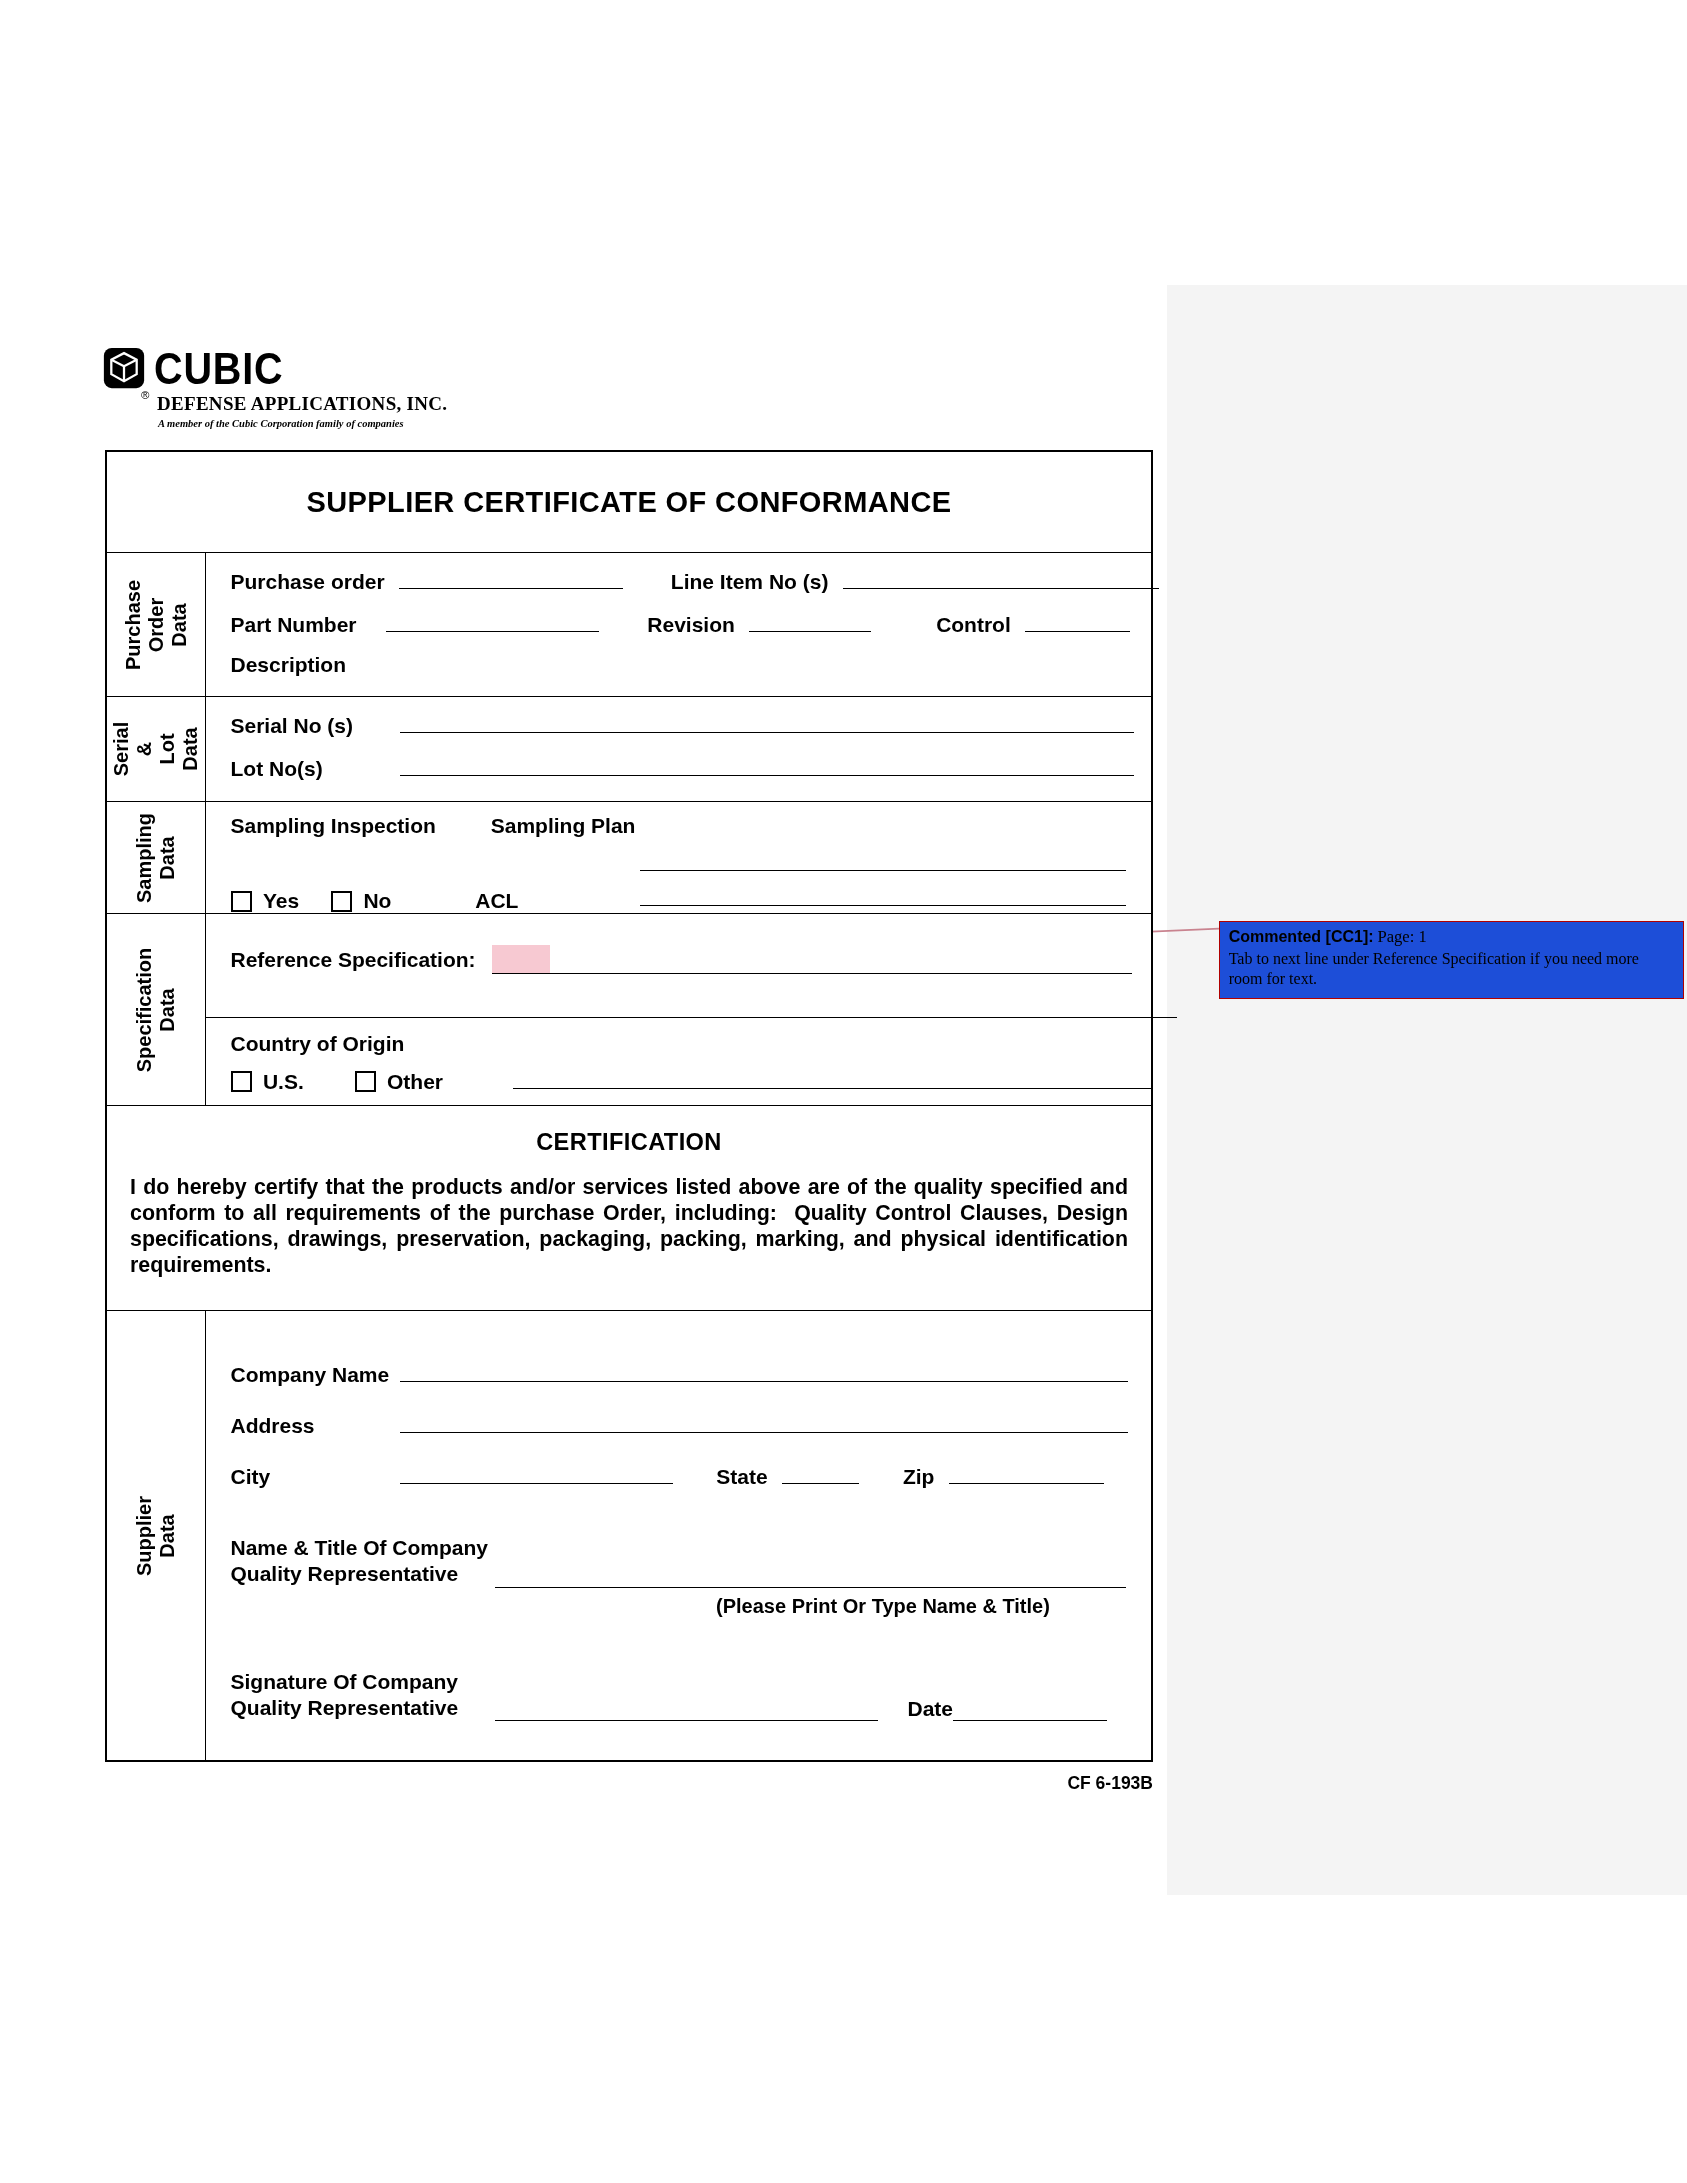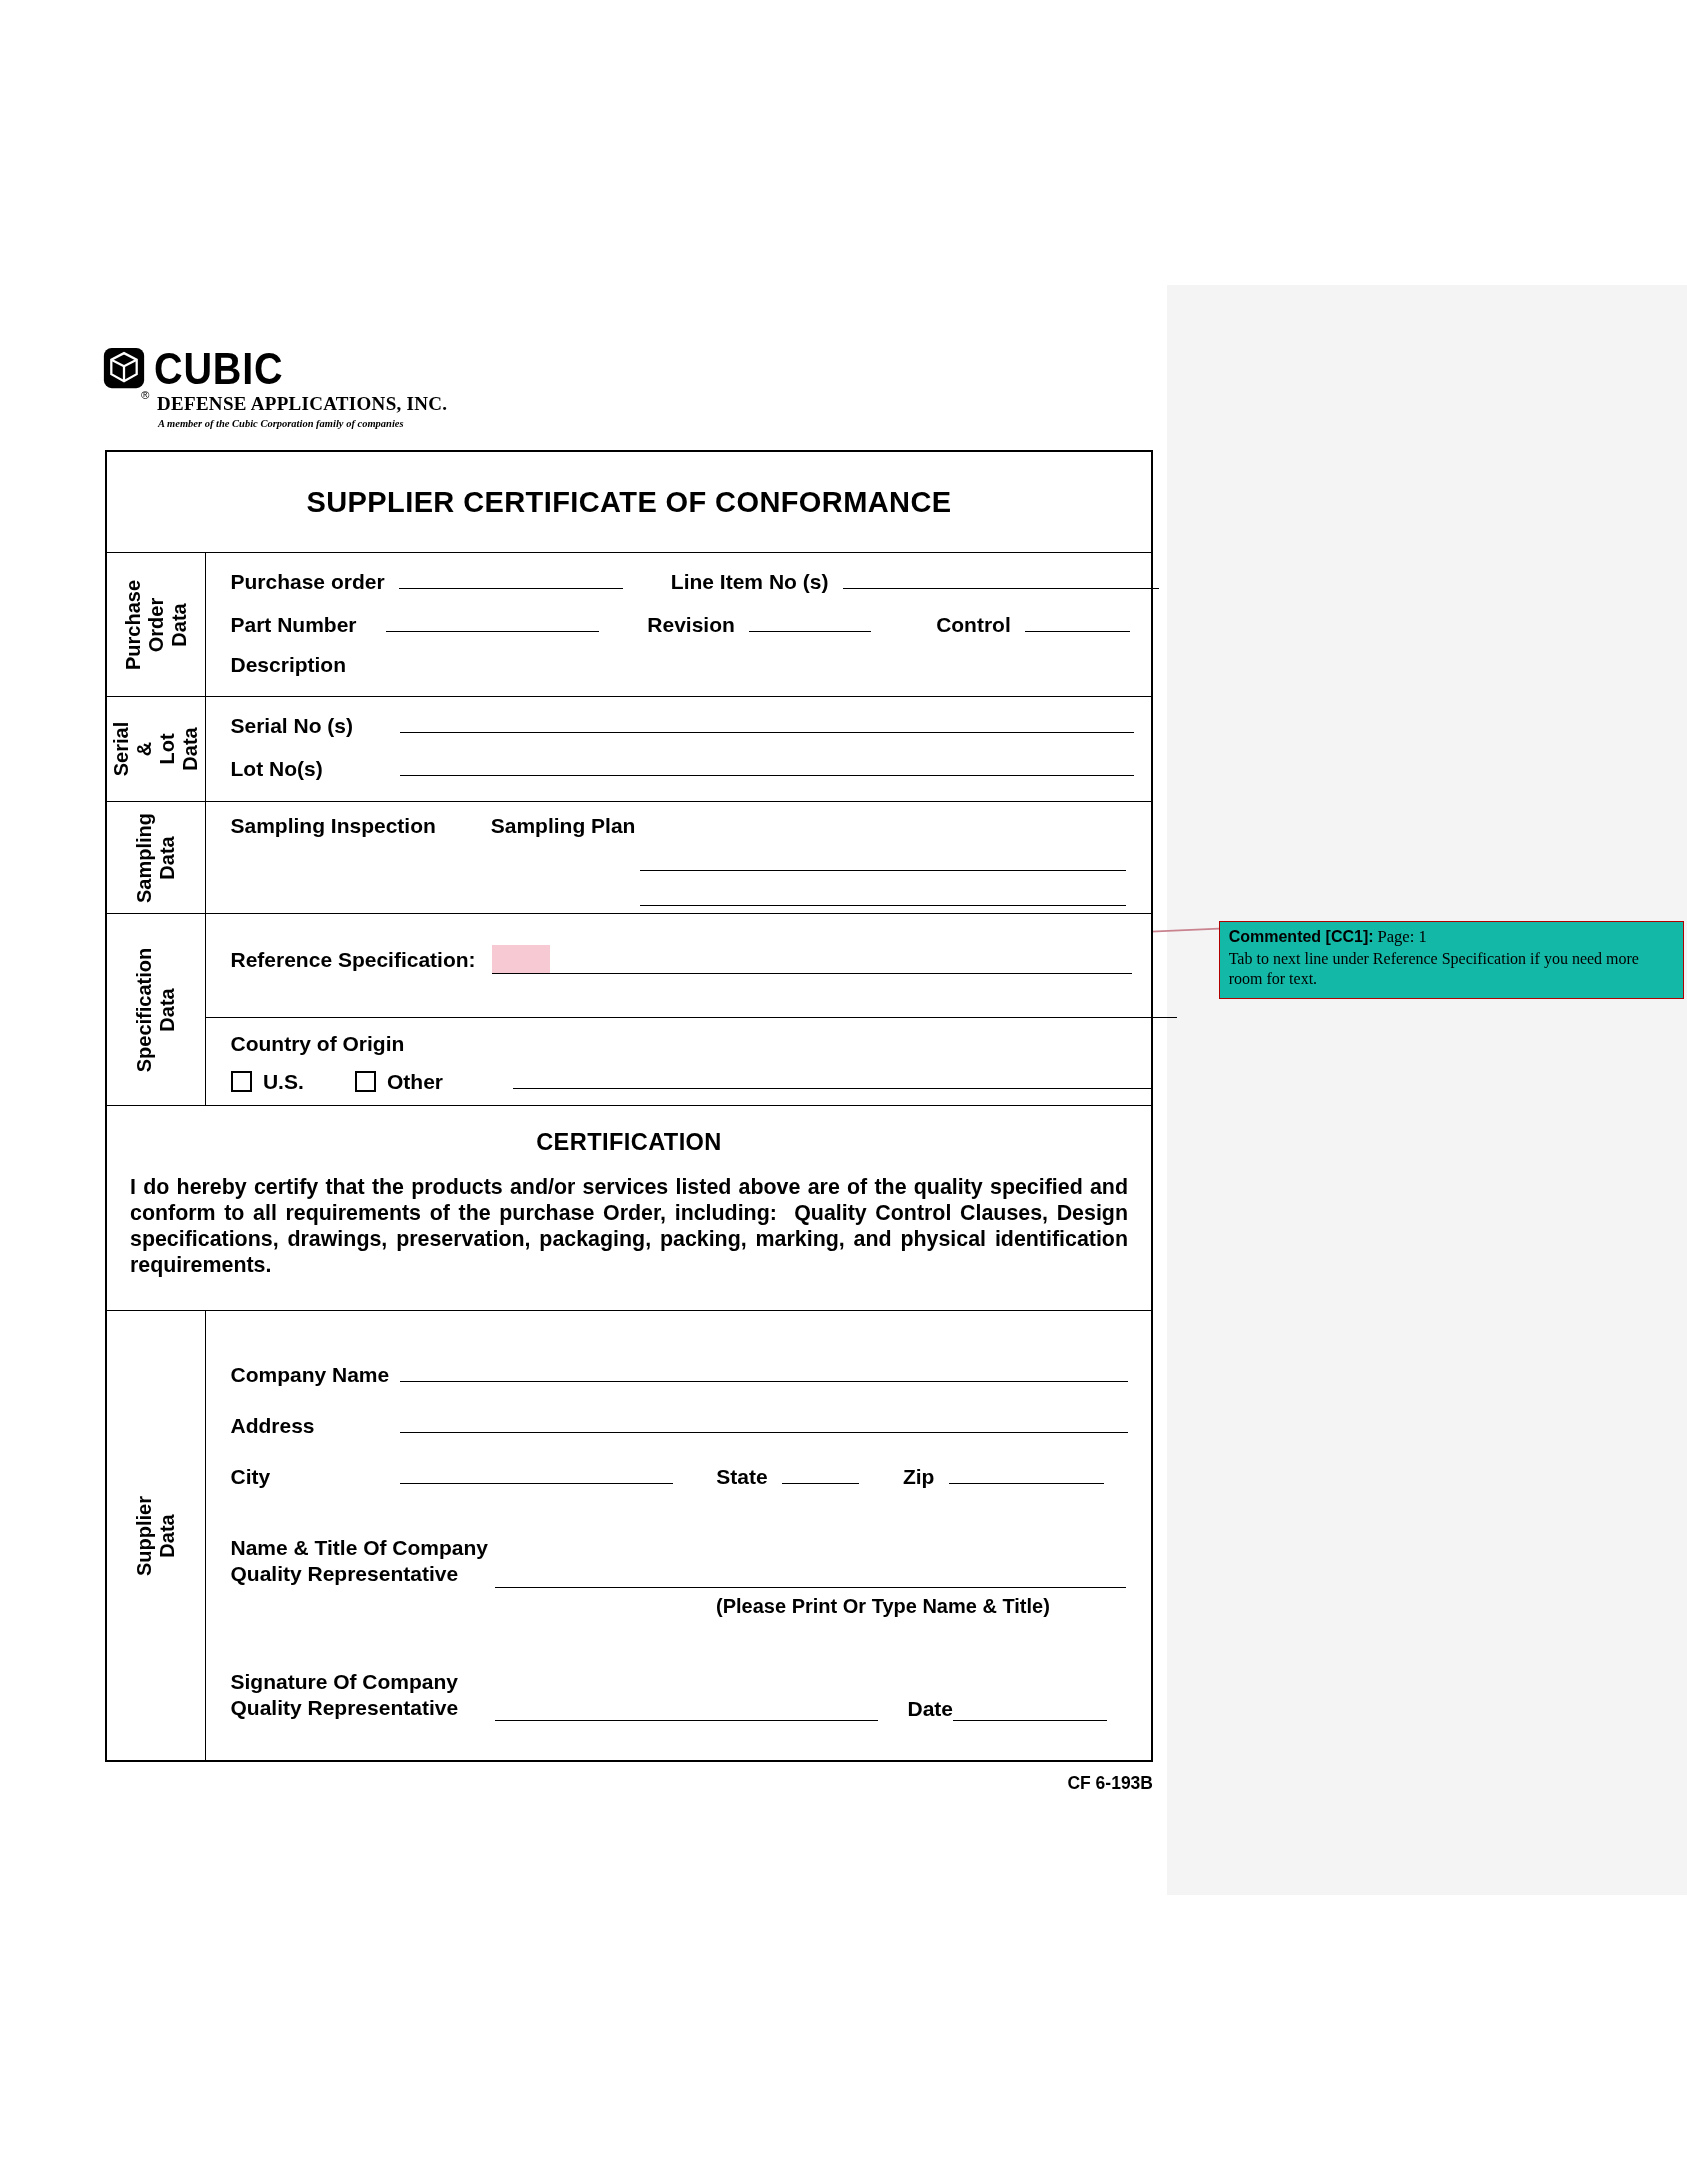--- a/index.html
+++ b/index.html
@@ -110,21 +110,21 @@
 
   .form-number {
     position: absolute; left: 978px; top: 1773px; width: 175px;
     text-align: right; font-size: 17.5px; font-weight: bold;
   }
 
   
   .connector { position: absolute; left: 0; top: 0; pointer-events: none; }
   .comment-box {
     position: absolute; left: 1219px; top: 921px; width: 465px;
-    background: #14b8a6; border: 1.7px solid #b00000;
+    background: #1d4ed8; border: 1.7px solid #b00000;
     padding: 5.2px 8.7px 7.9px; box-sizing: border-box;
   }
   .ch-b { font-weight: bold; font-size: 16px; font-family: "Liberation Sans", sans-serif; }
   .ch-r { font-family: "Liberation Serif", serif; font-size: 16.6px; }
   .comment-body {
     font-family: "Liberation Serif", serif; font-size: 16px;
     line-height: 1.28; margin-top: 1.7px;
   }
 </style>
 </head>
@@ -205,20 +205,25 @@
       <span>Sampling
 Data</span>
     </div>
     <div class="content">
       <div class="fline" style="margin-bottom:0">
         <span class="lbl">Sampling Inspection</span>
         <span class="lbl" style="margin-left:51px">Sampling Plan</span>
       </div>
       <div class="spul a"></div>
       <div class="spul b"></div>
+      <div class="sa-checks">
+        <span class="cb"></span><span class="lbl">Yes</span>
+        <span class="cb" style="margin-left:28px"></span><span class="lbl">No</span>
+        <span class="lbl" style="margin-left:80px">ACL</span>
+      </div>
     </div>
   </div>
 
   <div class="row r-sp">
     <div class="side">
       <span>Specification
 Data</span>
     </div>
     <div class="spec-wrap">
       <div class="spec-sub1">

